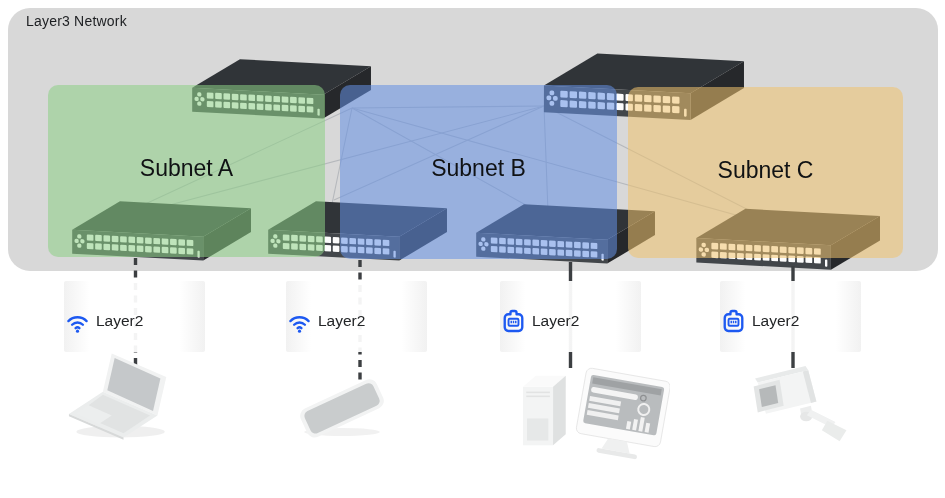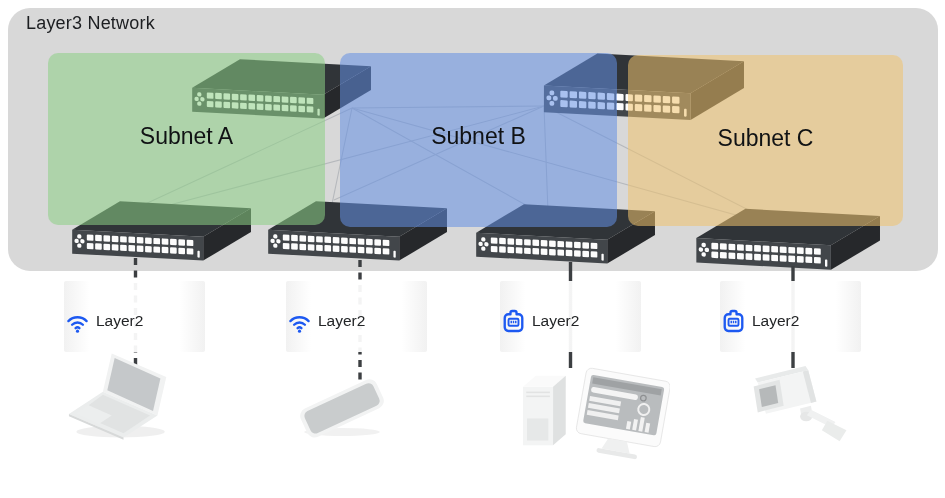--- a/index.html
+++ b/index.html
@@ -8,30 +8,30 @@
     background:var(--canvas-bg,#fff);
     font-family:"Liberation Sans","DejaVu Sans",sans-serif;
   }
   .abs{position:absolute;}
   
   .l3net{
     left:8px;top:8px;width:930px;height:263px;border-radius:22px;
     background:var(--network-bg,#d8d8d8);
   }
   .l3title{
-    left:26px;top:13px;font-size:18px;color:var(--text-dark,#1c1e21);
+    left:26px;top:13px;font-size:14px;color:var(--text-dark,#1c1e21);
     letter-spacing:.2px;
   }
   
   svg.layer{left:0;top:0;width:945px;height:498px;pointer-events:none;}
   .mesh line{stroke:var(--mesh-line,#b5b8bc);stroke-width:1.1;}
   .drops line{stroke:var(--drop-line,#3c3f42);stroke-width:3.4;}
   .drops line.dashed{stroke-dasharray:7 5.5;}
   
-  .subnet{border-radius:10px;display:flex;justify-content:center;align-items:flex-start;}
+  .subnet{border-radius:10px;display:flex;justify-content:center;align-items:flex-start;margin-top:32px;}
   .subnet-a{left:48px;top:53px;width:277px;height:172px;background:var(--subnet-a-fill,rgba(140,208,133,.55));}
   .subnet-b{left:340px;top:53px;width:277px;height:174px;background:var(--subnet-b-fill,rgba(101,143,227,.55));}
   .subnet-c{left:628px;top:55px;width:275px;height:171px;background:var(--subnet-c-fill,rgba(241,194,110,.55));}
   .subnet-label{margin-top:70px;font-size:23px;color:#101214;}
   
   .sw{position:absolute;}
   .sw-t1{left:186px;top:40px;width:185px;}
   .sw-t2{left:537px;top:32px;width:207px;}
   .sw-b1{left:66px;top:182px;width:185px;}
   .sw-b2{left:262px;top:182px;width:185px;}

